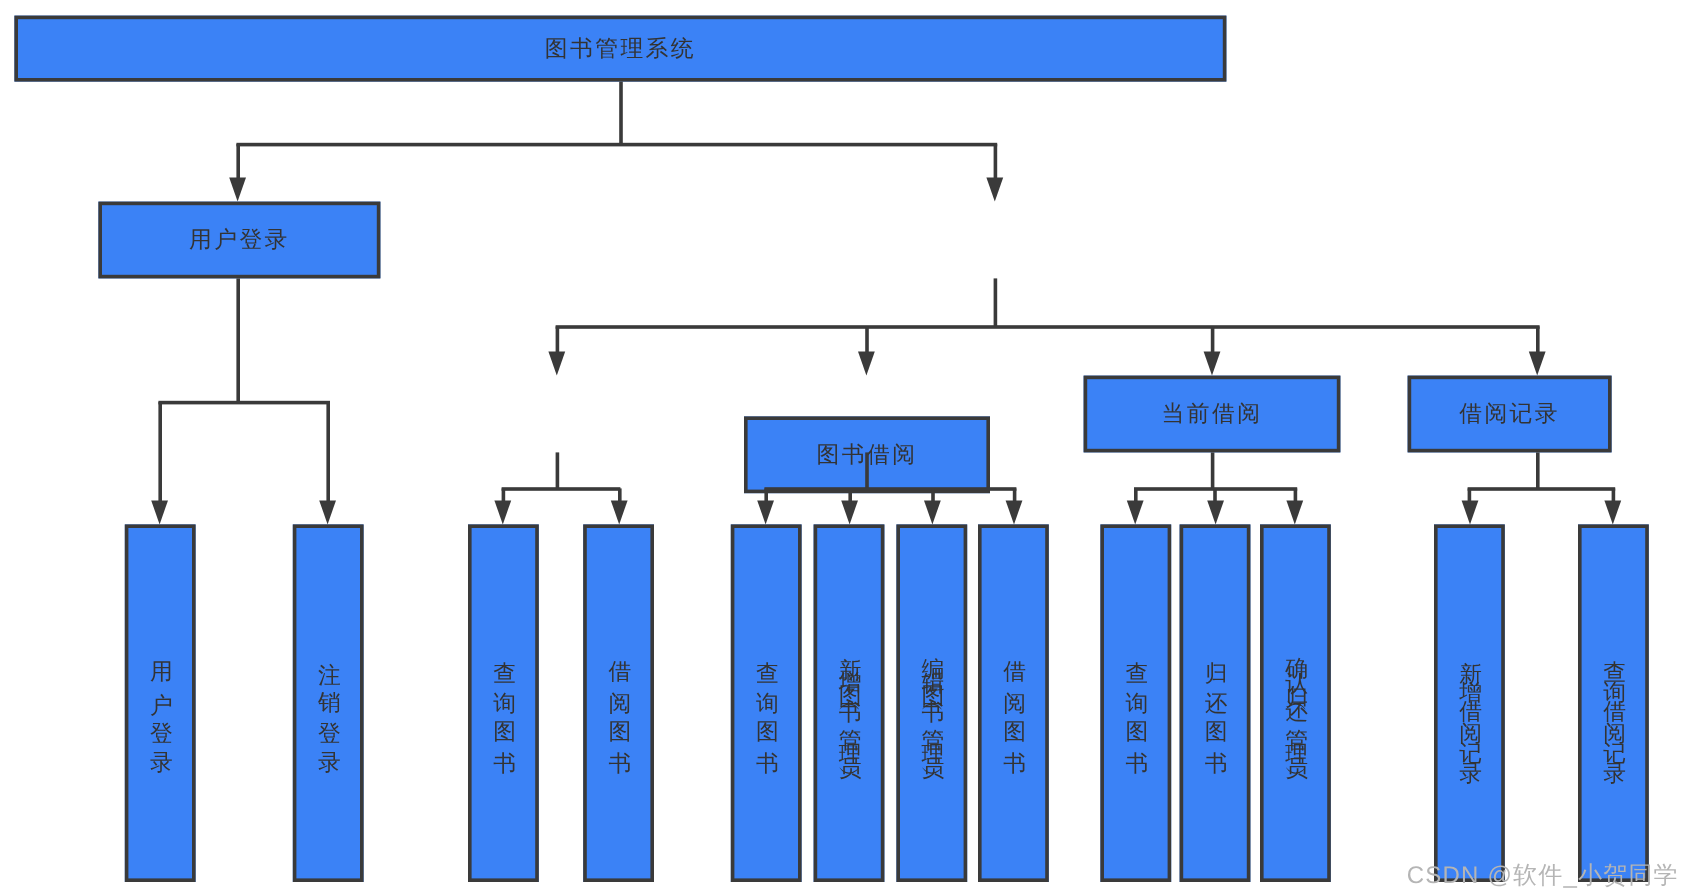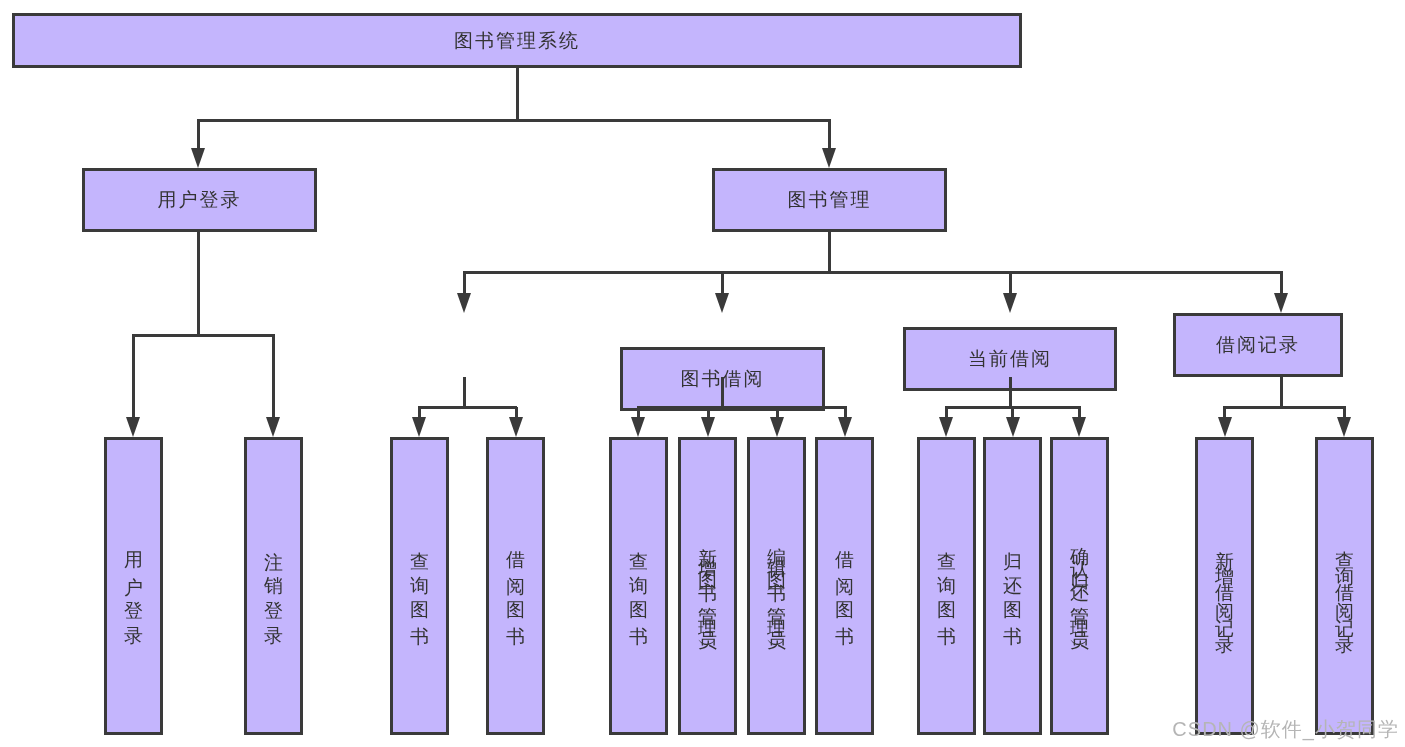--- a/index.html
+++ b/index.html
@@ -1,21 +1,21 @@
 <!DOCTYPE html>
 <html><head>
 <meta charset="utf-8">
 <style>
   :root { --line:#3a3a3a; --txt:#333333; }
   * { margin:0; padding:0; box-sizing:border-box; }
   body { background:#ffffff; font-family:"Liberation Sans", sans-serif; }
   .stage { position:relative; width:1405px; height:747px; background:#ffffff; overflow:hidden; }
 
   .box {
-    position:absolute; border:3px solid var(--line); background:#c4b5fd;
+    position:absolute; border:3px solid var(--line); background:#3b82f6;
     display:flex; align-items:center; justify-content:center;
     font-size:19px; color:var(--txt); letter-spacing:2px;
   }
   .leaf { width:59px; height:298px; top:437px; letter-spacing:0; }
   .v { writing-mode:vertical-lr; text-orientation:mixed; white-space:nowrap; color:var(--txt); }
   .sp-l { letter-spacing:25px; }  
   .sp-m { letter-spacing:17px; }  
   .sp-s { letter-spacing:12px; }  
 
   .hl { position:absolute; height:3px; background:var(--line); }
@@ -32,26 +32,25 @@
 </style>
 </head>
 <body>
 
 <div class="stage">
 
   <div class="box" style="left:12px; top:13px; width:1010px; height:55px;">图书管理系统</div>
 
   <div class="box" style="left:82px; top:168px; width:235px; height:64px;">用户登录</div>
 
-  <div class="box" style="left:712px; top:168px; width:235px; height:64px;">图书管理</div>
 
 
   <div class="box" style="left:620px; top:313px; width:205px; height:64px;margin-top:34px;">图书借阅</div>
 
-  <div class="box" style="left:903px; top:313px; width:214px; height:64px;margin-top:14px;">当前借阅</div>
+  <div class="box" style="left:903px; top:313px; width:214px; height:64px;">当前借阅</div>
 
   <div class="box" style="left:1173px; top:313px; width:170px; height:64px;">借阅记录</div>
 
   <div class="box leaf" style="left:104px;">
     <span class="v sp-l">用户登录</span>
   </div>
   <div class="box leaf" style="left:244px;">
     <span class="v sp-l">注销登录</span>
   </div>
   <div class="box leaf" style="left:390px;">

